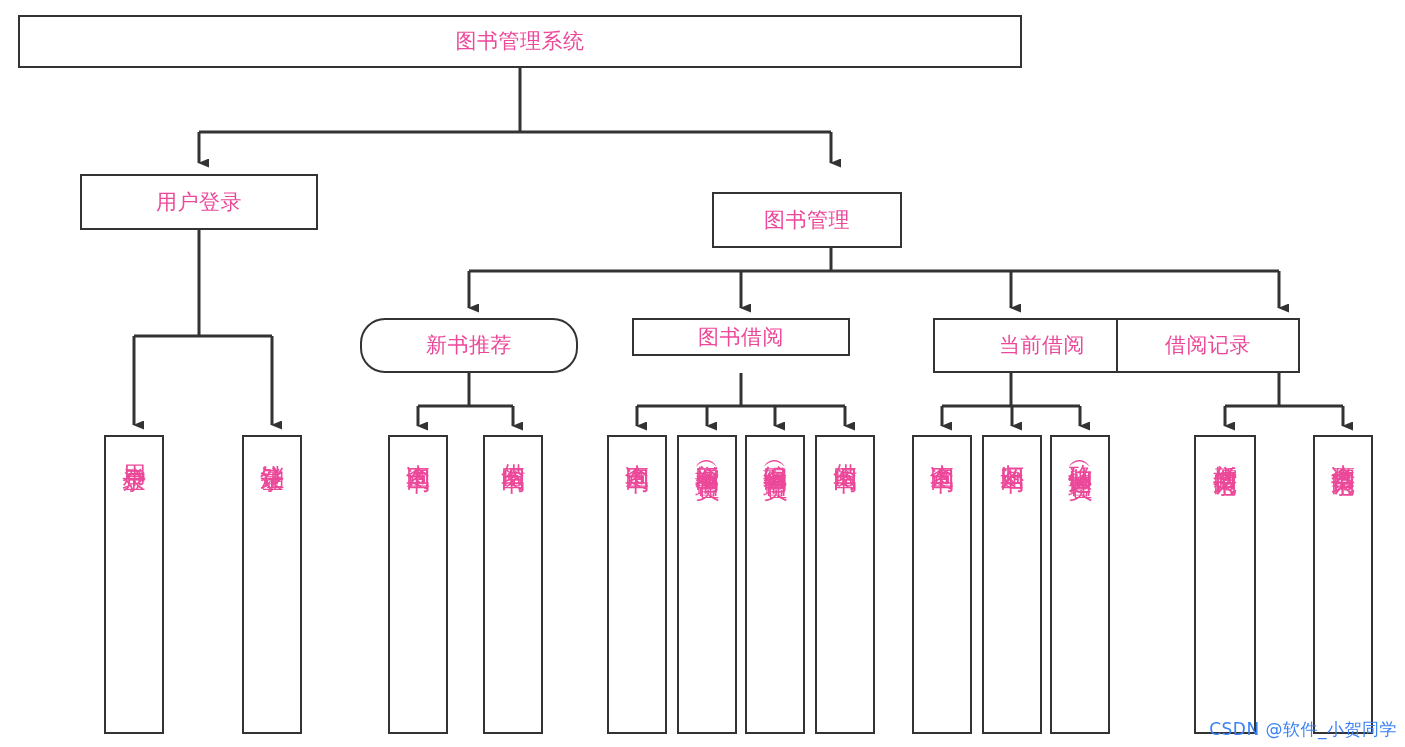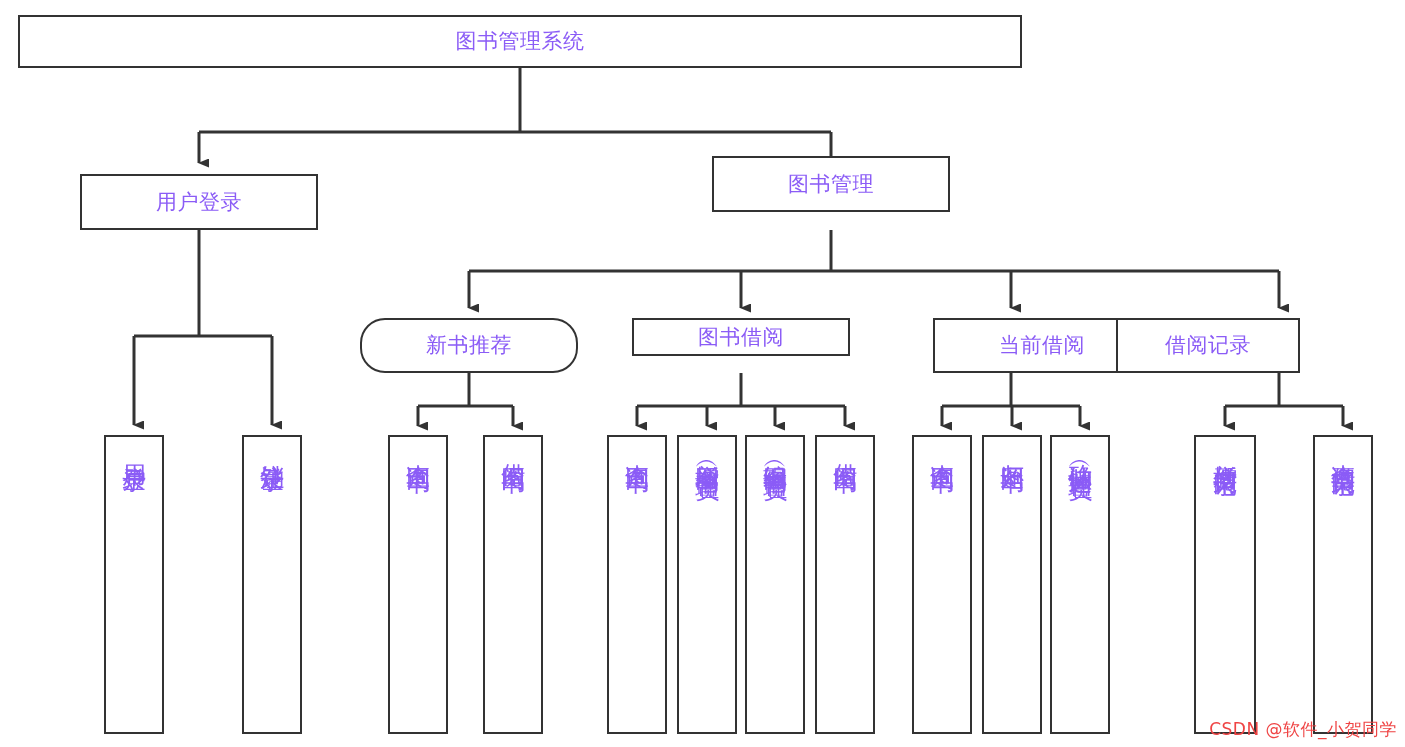--- a/index.html
+++ b/index.html
@@ -32,21 +32,21 @@
     background: #ffffff;
     display: flex;
     align-items: center;
     justify-content: center;
     color: #2b2b2b;
   }
   .node-label {
     display: block;
     text-align: center;
     line-height: 1.18;
-    color: #8b5cf6;
+    color: #ec4899;
     letter-spacing: 0.5px;
   }
   .horiz .node-label {
     font-size: 21px;
     white-space: nowrap;
   }
   .vert {
     align-items: flex-start;
     padding-top: 8px;
   }
@@ -55,21 +55,21 @@
     text-orientation: upright;
     font-size: 24px;
     letter-spacing: 2px;
     white-space: nowrap;
   }
   #watermark {
     position: absolute;
     right: 8px;
     bottom: 6px;
     font-size: 17px;
-    color: #ef4444;
+    color: #3b82f6;
     white-space: nowrap;
     letter-spacing: 0.5px;
     pointer-events: none;
   }
 </style>
 </head>
 <body>
 
 <div id="canvas">
 
@@ -126,21 +126,21 @@
     </g>
   </svg>
 
   <div class="node-box horiz" style="left:18px; top:15px; width:1004px; height:53px;">
     <span class="node-label">图书管理系统</span>
   </div>
 
   <div class="node-box horiz" style="left:80px; top:174px; width:238px; height:56px;">
     <span class="node-label">用户登录</span>
   </div>
-  <div class="node-box horiz" style="left:712px; top:156px; width:238px; height:56px;">
+  <div class="node-box horiz" style="left:712px; top:192px; width:190px; height:56px;">
     <span class="node-label">图书管理</span>
   </div>
 
   <div class="node-box horiz" style="left:360px; top:318px; width:218px; height:55px;border-radius:25px;">
     <span class="node-label">新书推荐</span>
   </div>
   <div class="node-box horiz" style="left:632px; top:318px; width:218px; height:38px;">
     <span class="node-label">图书借阅</span>
   </div>
   <div class="node-box horiz" style="left:933px; top:318px; width:218px; height:55px;">

